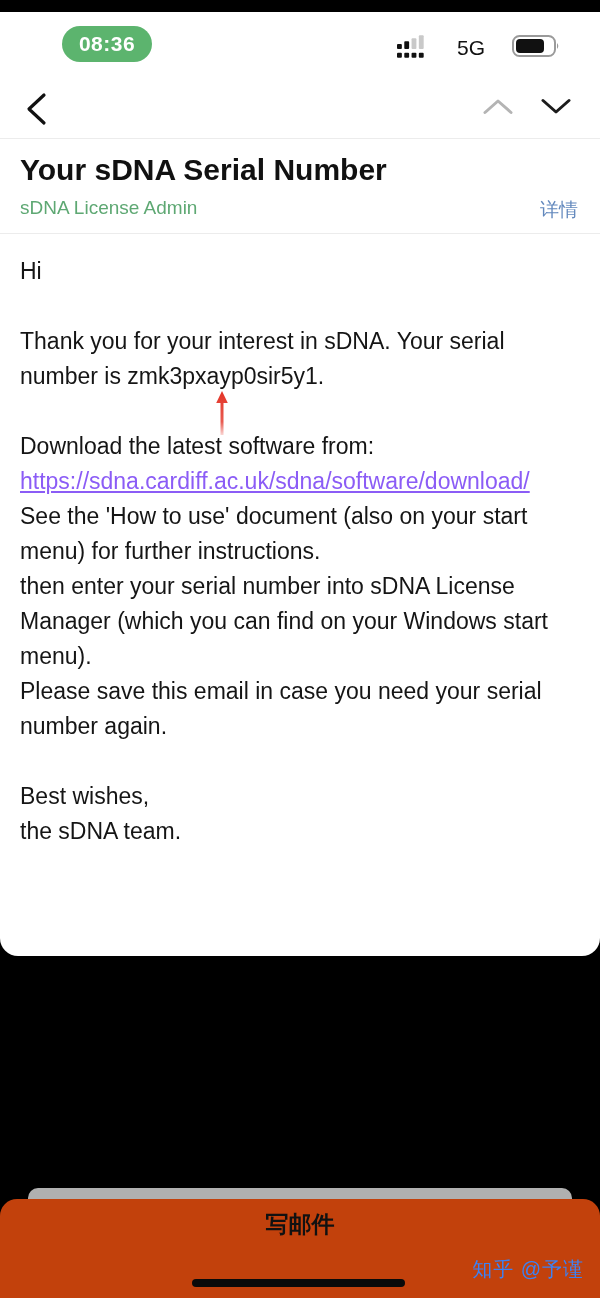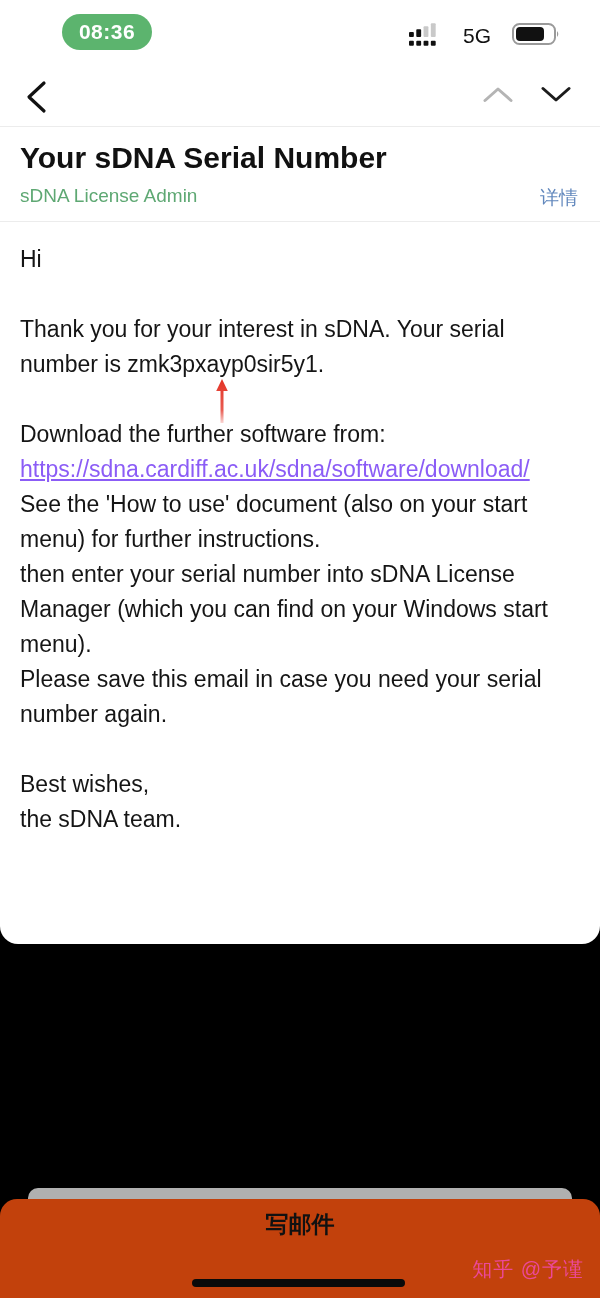--- a/index.html
+++ b/index.html
@@ -4,31 +4,31 @@
 <style>
   html,body{margin:0;padding:0;background:#444;}
   .phone{
     position:relative;width:600px;height:1298px;margin:0 auto;
     background:#000;overflow:hidden;
     font-family:"Liberation Sans","DejaVu Sans",sans-serif;
     -webkit-font-smoothing:antialiased;
   }
   
   .email-card{
-    position:absolute;left:0;top:0;width:600px;height:944px;
+    position:absolute;left:0;top:12px;width:600px;height:944px;
     background:#fff;border-radius:0 0 18px 18px;overflow:hidden;
   }
   
   .time-pill{
     position:absolute;left:62px;top:14px;width:90px;height:36px;
     border-radius:18px;display:flex;align-items:center;justify-content:center;
     color:#fff;font-size:21px;font-weight:600;letter-spacing:.5px;
   }
   .status-right{
-    position:absolute;right:40px;top:22px;display:flex;align-items:center;gap:21px;
+    position:absolute;right:40px;top:22px;display:flex;align-items:center;gap:27px;
   }
   .network-label{font-size:21px;color:#111;font-weight:500;}
   
   .nav-back{position:absolute;left:24px;top:80px;width:24px;height:36px;background:none;border:none;padding:0;cursor:pointer;}
   .nav-prev{position:absolute;left:482px;top:86px;width:32px;height:20px;background:none;border:none;padding:0;}
   .nav-next{position:absolute;left:540px;top:86px;width:32px;height:20px;background:none;border:none;padding:0;cursor:pointer;}
   
   .email-header{
     position:absolute;left:0;top:126px;width:600px;height:96px;
     border-top:1px solid #ececec;border-bottom:1px solid #ececec;box-sizing:border-box;
@@ -59,21 +59,21 @@
   }
   .compose-sheet{
     position:absolute;left:0;top:1199px;width:600px;height:99px;
     background:#c2410c;border-radius:17px 17px 0 0;
   }
   .sheet-title{
     position:absolute;left:0;top:10px;width:600px;text-align:center;
     font-size:23px;font-weight:700;color:#111;
   }
   .watermark{
-    position:absolute;right:16px;top:1256px;font-size:20px;color:#ec4899;letter-spacing:1px;
+    position:absolute;right:16px;top:1256px;font-size:20px;color:#3b82f6;letter-spacing:1px;
   }
   .home-indicator{
     position:absolute;left:192px;top:1279px;width:213px;height:8px;
     border-radius:4px;background:#0a0a0a;cursor:pointer;
   }
 </style>
 </head>
 <body>
 
 <div class="phone">
@@ -130,21 +130,21 @@
 
     <div class="email-header">
       <div class="subject">Your sDNA Serial Number</div>
       <div class="sender" style="color:#5ea873">sDNA License Admin</div>
       <button class="details-btn" style="color:#6288bd">详情</button>
     </div>
 
     <div class="email-body">
       <p>Hi</p>
       <p class="gap">Thank you for your interest in sDNA. Your serial number is zmk3pxayp0sir5y1.</p>
-      <p class="gap">Download the further software from:</p>
+      <p class="gap">Download the latest software from:</p>
       <p><a class="body-link" style="color:#8b5cf6">https://sdna.cardiff.ac.uk/sdna/software/download/</a></p>
       <p>See the 'How to use' document (also on your start menu) for further instructions.</p>
       <p>then enter your serial number into sDNA License Manager (which you can find on your Windows start menu).</p>
       <p>Please save this email in case you need your serial number again.</p>
       <p class="gap">Best wishes,</p>
       <p>the sDNA team.</p>
     </div>
 
     <div class="serial-arrow">
       <svg width="18" height="44" viewBox="0 0 18 44">

